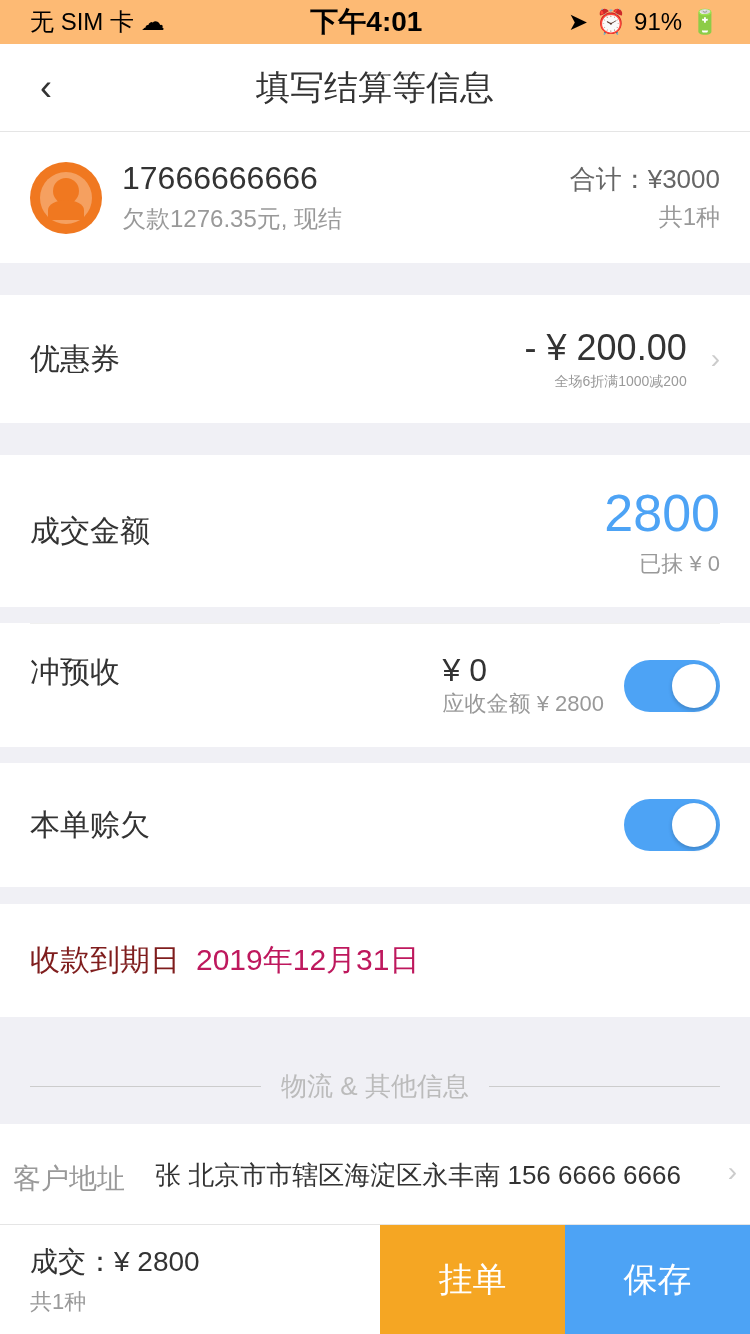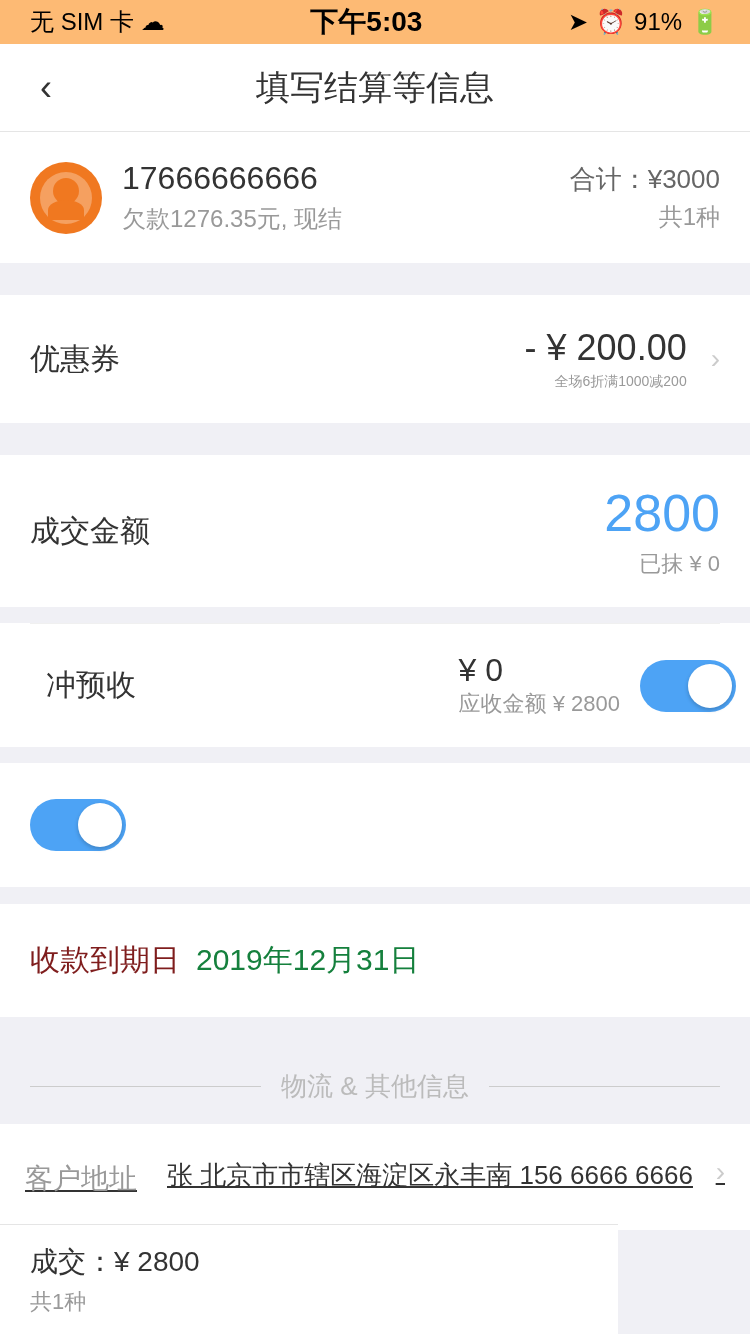--- a/index.html
+++ b/index.html
@@ -164,25 +164,23 @@
 
     
     .section-divider {
       height: 16px;
       background: #f0f0f5;
     }
 
     
     .prepay-row {
       display: flex;
-      align-items: center;
-      justify-content: space-between;
-      padding: 28px 14px;
-      background: #fff;
-      margin-left: 32px;
+      justify-content: space-between;
+      padding: 28px 30px;
+      background: #fff;
     }
     .prepay-label { font-size: 30px; color: #333; }
     .prepay-amount { font-size: 32px; color: #333; }
     .prepay-sub { font-size: 22px; color: #999; }
 
     
     .toggle {
       width: 96px;
       height: 52px;
       border-radius: 26px;
@@ -220,21 +218,21 @@
       background: #fff;
       margin-bottom: 16px;
     }
     .duedate-row {
       padding: 36px 30px;
       display: flex;
       align-items: center;
       gap: 16px;
     }
     .duedate-label { font-size: 30px; color: #7f1d1d; }
-    .duedate-value { font-size: 30px; color: #15803d; }
+    .duedate-value { font-size: 30px; color: #be185d; }
 
     
     .logistics-divider {
       background: #f0f0f5;
       padding: 20px 30px;
       display: flex;
       align-items: center;
       justify-content: center;
       gap: 20px;
     }
@@ -250,32 +248,31 @@
 
     
     .address-section {
       background: #fff;
       margin-bottom: 16px;
     }
     .address-row {
       display: flex;
       align-items: flex-start;
       justify-content: center;
-      padding: 32px 25px;
-      text-decoration: underline;
+      padding: 32px 13px;
     }
     .address-label { font-size: 28px; color: #999; flex-shrink: 0; margin-right: 30px; margin-top: 4px; }
     .address-value { font-size: 26px; color: #333; flex: 1; line-height: 1.5; }
 
     
     .bottom-bar {
       position: fixed;
       bottom: 0;
       left: 0;
-      width: 618px;
+      width: 750px;
       height: 110px;
       display: flex;
       align-items: center;
       background: #fff;
       border-top: 1px solid #e5e5e5;
     }
     .bottom-summary {
       flex: 1;
       padding: 0 30px;
     }
@@ -297,21 +294,21 @@
     .btn-pending { background: #f5a623; }
     .btn-save { background: #4da3f5; }
   </style>
 </head>
 <body>
 
 <div class="status-bar">
   <div class="status-left">
     <span>无 SIM 卡 ☁</span>
   </div>
-  <div class="status-center">下午5:03</div>
+  <div class="status-center">下午4:01</div>
   <div class="status-right">
     <span>➤</span>
     <span>⏰</span>
     <span>91%</span>
     <span>🔋</span>
   </div>
 </div>
 
 <div class="nav-bar">
   <div class="nav-back">‹</div>
@@ -376,20 +373,21 @@
           <div class="toggle-circle"></div>
         </div>
       </div>
     </div>
   </div>
 
   <div class="section-divider"></div>
 
   <div class="arrears-section">
     <div class="arrears-row">
+      <div class="arrears-label">本单赊欠</div>
       <div class="toggle">
         <div class="toggle-circle"></div>
       </div>
     </div>
   </div>
 
   <div class="duedate-section">
     <div style="height:1px; background:#f0f0f5;"></div>
     <div class="duedate-row">
       <div class="duedate-label">收款到期日</div>
@@ -417,13 +415,15 @@
 
 </div>
 
 <div class="bottom-bar">
   <div class="bottom-summary">
     <div class="bottom-deal">
       <span>成交：</span><span>¥ 2800</span>
     </div>
     <div class="bottom-count">共1种</div>
   </div>
+  <button class="bottom-btn btn-pending">挂单</button>
+  <button class="bottom-btn btn-save">保存</button>
 </div>
 
 </body></html>

